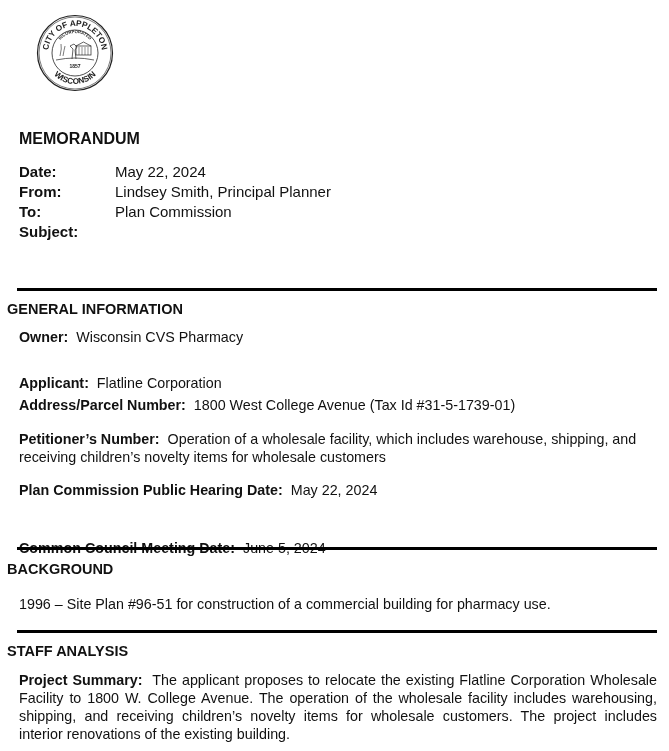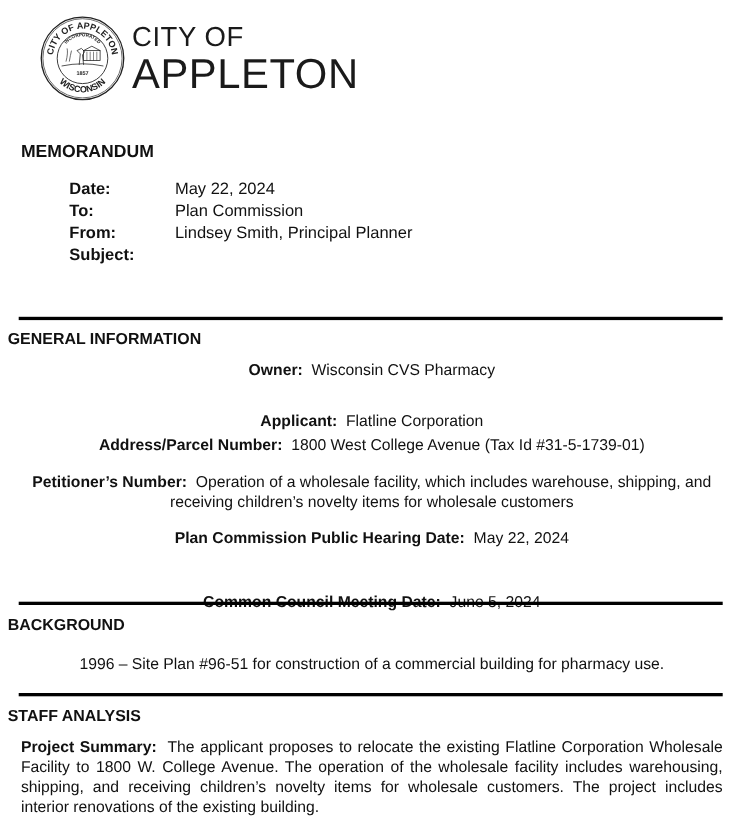--- a/index.html
+++ b/index.html
@@ -58,21 +58,20 @@
     }
     .memo-row {
       display: flex;
       font-size: 15px;
       line-height: 20px;
     }
     .memo-label {
       width: 96px;
       flex: none;
       font-weight: bold;
-      margin-left: 44px;
     }
     .memo-value {
       flex: 1;
     }
     .rule {
       position: absolute;
       left: 17px;
       width: 640px;
       height: 3px;
       background: #000000;
@@ -82,21 +81,20 @@
       left: 7px;
       font-size: 14.5px;
       font-weight: bold;
     }
     .field {
       position: absolute;
       left: 19px;
       width: 638px;
       font-size: 14.3px;
       line-height: 18px;
-      text-align: center;
     }
     .field b {
       font-weight: bold;
     }
     .justify {
       text-align: justify;
     }
   </style>
 </head>
 <body>
@@ -126,40 +124,36 @@
     <line x1="43" y1="33" x2="43" y2="41" stroke="#222" stroke-width="0.5"></line>
     <line x1="46" y1="33" x2="46" y2="41" stroke="#222" stroke-width="0.5"></line>
     <line x1="49" y1="33" x2="49" y2="41" stroke="#222" stroke-width="0.5"></line>
     <line x1="52" y1="33" x2="52" y2="41" stroke="#222" stroke-width="0.5"></line>
 
     <path d="M 36 45 L 37 35 L 34 32 L 38 30 L 41 33 L 39 36 L 40 45" fill="none" stroke="#222" stroke-width="0.7"></path>
     <path d="M 24 42 Q 26 34 25 30 M 27 42 Q 28 36 29 32" fill="none" stroke="#222" stroke-width="0.6"></path>
     <path d="M 20 46 Q 39 42 58 46" fill="none" stroke="#222" stroke-width="0.7"></path>
     <text x="39" y="54" font-family="Liberation Sans, sans-serif" font-size="5" font-weight="bold" text-anchor="middle" fill="#222">1857</text>
   </svg>
-  <div class="city-title">
-    <span class="city-of">CITY OF</span>
-    <span class="city-name">APPLETON</span>
-  </div>
 </div>
 
 <div class="memo-title">MEMORANDUM</div>
 
 <div class="memo-fields">
   <div class="memo-row">
     <span class="memo-label">Date:</span>
     <span class="memo-value">May 22, 2024</span>
   </div>
   <div class="memo-row">
+    <span class="memo-label">From:</span>
+    <span class="memo-value">Lindsey Smith, Principal Planner</span>
+  </div>
+  <div class="memo-row">
     <span class="memo-label">To:</span>
     <span class="memo-value">Plan Commission</span>
-  </div>
-  <div class="memo-row">
-    <span class="memo-label">From:</span>
-    <span class="memo-value">Lindsey Smith, Principal Planner</span>
   </div>
   <div class="memo-row">
     <span class="memo-label">Subject:</span>
   </div>
 </div>
 
 <div class="rule" style="top:288px;"></div>
 
 <div class="section-heading" style="top:301px;">GENERAL INFORMATION</div>
 

